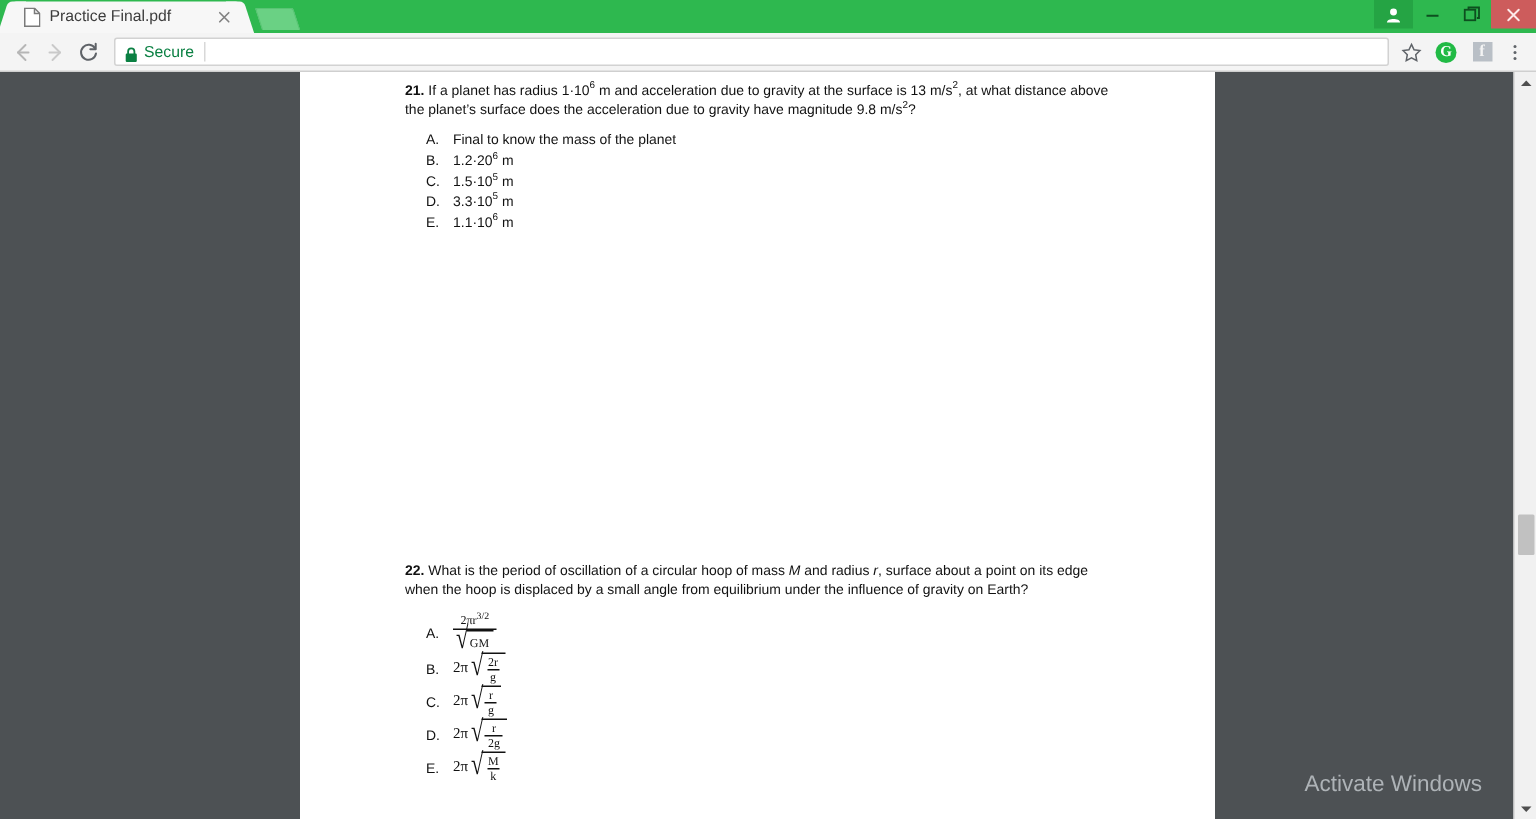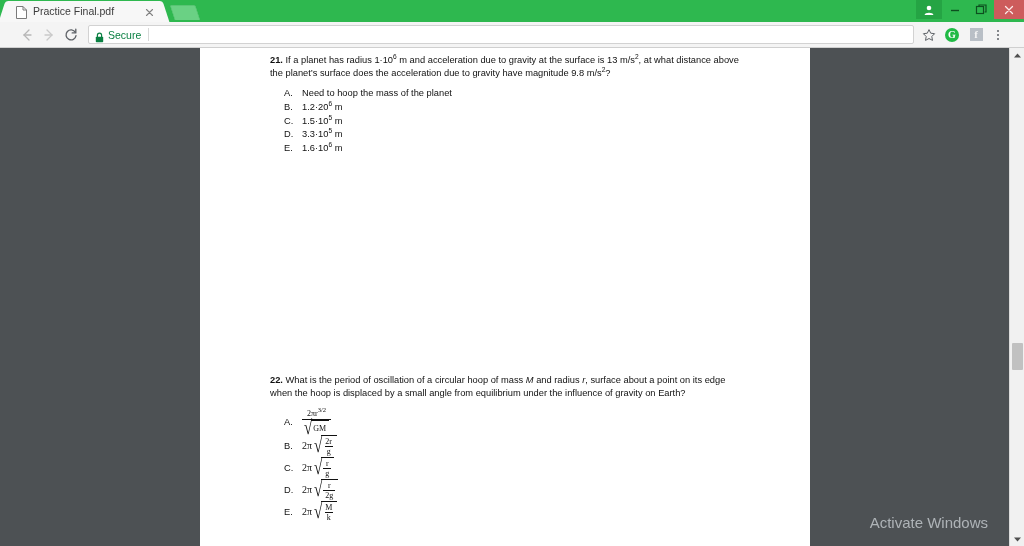--- a/index.html
+++ b/index.html
@@ -108,21 +108,21 @@
 
   
   .toolbar {
     position: absolute;
     top: 22px; left: 0;
     width: 1024px;
     height: 26px;
     background: #f4f4f4;
     display: flex;
     align-items: center;
-    padding: 0 16px;
+    padding: 0 4px;
     border-bottom: 1px solid #cfcfcf;
   }
   .navbtn {
     width: 22px; height: 22px;
     display: flex; align-items: center; justify-content: center;
     flex: 0 0 auto;
   }
 
   .omnibox {
     flex: 1 1 auto;
@@ -444,37 +444,37 @@
         <div class="qblock" style="top:6px;">
           <div class="qtext">
             <span class="num">21.</span>
             <span>If a planet has radius 1·10</span><sup>6</sup><span> m and acceleration due to gravity at the surface is 13 m/s</span><sup>2</sup><span>, at what</span>
             <span>distance above the planet’s surface does the acceleration due to gravity have magnitude 9.8 m/s</span><sup>2</sup><span>?</span>
           </div>
 
           <div class="choices">
             <div class="choice">
               <span class="lab">A.</span>
-              <span class="val">Need to hoop the mass of the planet</span>
+              <span class="val">Final to know the mass of the planet</span>
             </div>
             <div class="choice">
               <span class="lab">B.</span>
               <span class="val"><span>1.2·20</span><sup>6</sup><span> m</span></span>
             </div>
             <div class="choice">
               <span class="lab">C.</span>
               <span class="val"><span>1.5·10</span><sup>5</sup><span> m</span></span>
             </div>
             <div class="choice">
               <span class="lab">D.</span>
               <span class="val"><span>3.3·10</span><sup>5</sup><span> m</span></span>
             </div>
             <div class="choice">
               <span class="lab">E.</span>
-              <span class="val"><span>1.6·10</span><sup>6</sup><span> m</span></span>
+              <span class="val"><span>1.1·10</span><sup>6</sup><span> m</span></span>
             </div>
           </div>
         </div>
 
         <div class="qblock" style="top:326px;">
           <div class="qtext">
             <span class="num">22.</span>
             <span>What is the period of oscillation of a circular hoop of mass </span><i class="v">M</i><span> and radius </span><i class="v">r</i><span>, surface about a point on</span>
             <span>its edge when the hoop is displaced by a small angle from equilibrium under the influence of gravity on</span>
             <span>Earth?</span>

